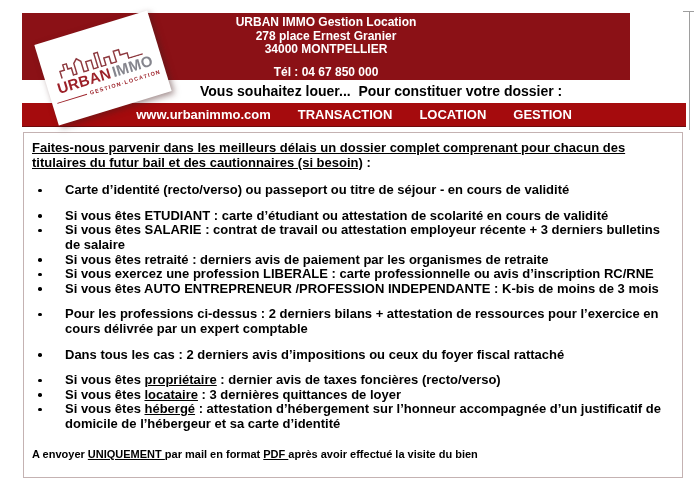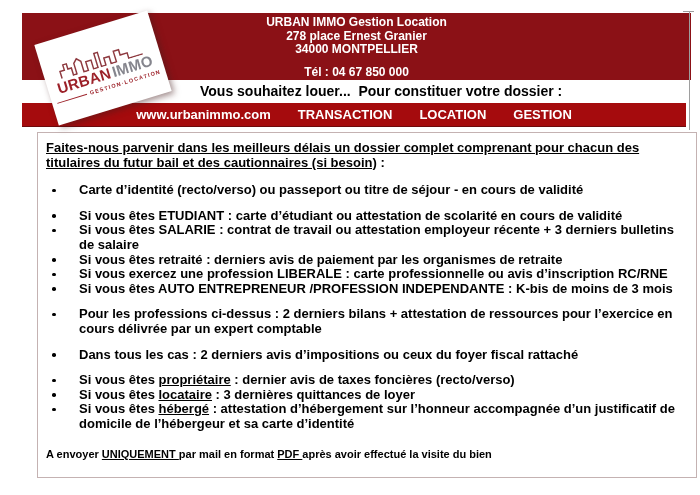--- a/index.html
+++ b/index.html
@@ -3,21 +3,21 @@
 <meta charset="utf-8">
 <style>
   html,body{margin:0;padding:0;}
   body{
     width:700px;height:495px;position:relative;background:#ffffff;
     font-family:"Liberation Sans",sans-serif;font-weight:bold;color:#000;
     overflow:hidden;
   }
   
   .header-band{
-    position:absolute;left:22px;top:13px;width:669px;height:67px;
+    position:absolute;left:22px;top:13px;width:608px;height:67px;
     background:#8B1116;color:#ffffff;text-align:center;
   }
   .agency-line{font-size:12px;line-height:13.5px;}
   .agency-line:first-child{margin-top:3px;}
   .phone-line{font-size:12px;line-height:13px;margin-top:9px;}
   
   .tagline-bar{
     position:absolute;left:22px;top:80px;width:664px;height:38px;
     background:#ffffff;color:#000;font-size:14px;line-height:23px;
     padding-left:178px;box-sizing:border-box;white-space:pre;
@@ -41,21 +41,21 @@
   }
   .logo-skyline{width:94px;height:22px;}
   .logo-brand{font-size:15px;line-height:15px;letter-spacing:0.2px;white-space:nowrap;}
   .brand-bold{color:#9C2129;}
   .brand-light{color:#85858D;margin-left:2px;}
   .logo-tagline-row{display:flex;align-items:center;gap:3px;width:92%;margin-top:3px;}
   .logo-tagline-line{flex:1;height:1px;background:#9C2129;}
   .logo-tagline{font-size:5.5px;letter-spacing:1.2px;color:#9C2129;white-space:nowrap;}
   
   .body-box{
-    position:absolute;left:37px;top:132px;width:660px;height:346px;
+    position:absolute;left:23px;top:132px;width:660px;height:346px;
     border:1px solid #C4B2B2;box-sizing:border-box;
     padding:8px 8px 0 8px;font-size:13px;line-height:14.6px;overflow:hidden;
   }
   .u{text-decoration:underline;}
   .intro{margin-bottom:13px;}
   .group{margin-bottom:11px;}
   .item{position:relative;padding-left:33px;}
   .bullet{
     position:absolute;left:6px;top:5.5px;width:3.5px;height:3.5px;
     background:#000;border-radius:50%;

